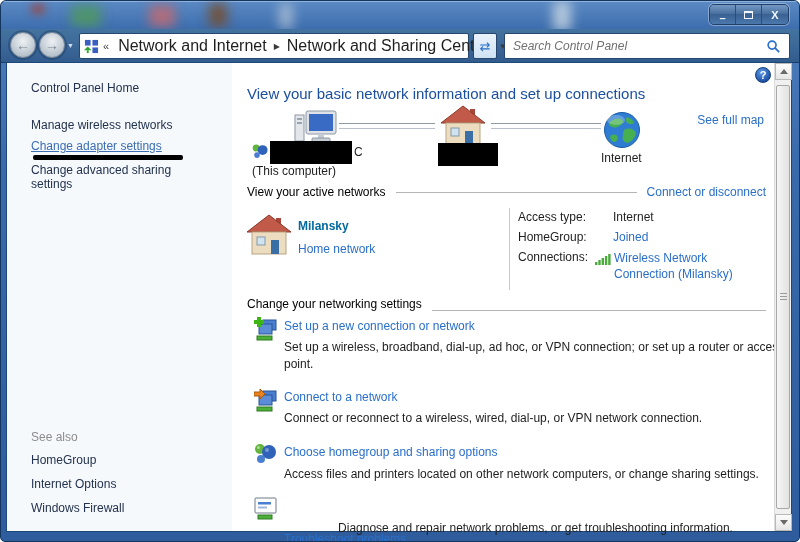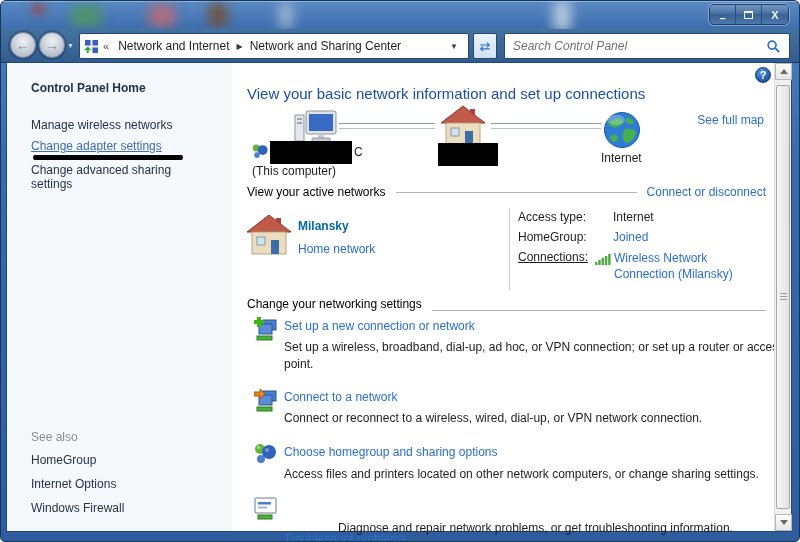--- a/index.html
+++ b/index.html
@@ -37,21 +37,21 @@
   .navcircle { position:absolute; top:3px; width:26px; height:26px; border-radius:50%;
     background:radial-gradient(circle at 50% 35%, #eef1f4, #b9c3cd 70%, #99a5b1);
     border:1px solid #7e8c9b; box-shadow:0 0 0 2px rgba(20,50,90,.35);
     display:flex; align-items:center; justify-content:center;
     color:#7e8994; font-size:14px; font-weight:bold; cursor:pointer; }
   .back { left:9px; } .fwd { left:38px; }
   .navcaret { position:absolute; left:66px; top:13px; font-size:7px; color:#cfe0f2; cursor:pointer; }
   .crumbbar { position:absolute; left:78px; top:4px; width:390px; height:26px; background:#fff;
     border:1px solid #26486f; border-radius:2px; display:flex; align-items:center; padding:0 4px; }
   .crumbbar .ovf { color:#444; font-size:11px; margin:0 5px 0 4px; cursor:pointer; }
-  .crumbseg { font-size:12px; color:#1e1e1e; padding:0 4px; cursor:pointer; white-space:nowrap; }
+  .crumbseg { font-size:16px; color:#1e1e1e; padding:0 4px; cursor:pointer; white-space:nowrap; }
   .crumbsep { font-size:8px; color:#3a3a3a; padding:0 3px; cursor:pointer; }
   .crumbdrop { margin-left:auto; font-size:8px; color:#3a3a3a; padding:0 6px; cursor:pointer; }
   .refreshbtn { position:absolute; left:472px; top:4px; width:24px; height:26px;
     background:linear-gradient(180deg,#eaf3fb,#cfe2f3); border:1px solid #26486f; border-radius:2px;
     display:flex; align-items:center; justify-content:center; color:#2a6fc9; font-size:13px; cursor:pointer; }
   .searchbox { position:absolute; left:503px; top:4px; width:286px; height:26px; background:#fff;
     border:1px solid #26486f; border-radius:2px; display:flex; align-items:center; padding:0 8px; }
   .searchbox input { flex:1; border:none; outline:none; font-family:"Liberation Sans",sans-serif;
     font-size:12px; font-style:italic; color:#444; }
   .searchbox input::placeholder { color:#707070; font-style:italic; }
@@ -159,21 +159,21 @@
           <circle cx="6.5" cy="6.5" r="4.2" fill="none" stroke="#2a6fc9" stroke-width="1.8"></circle>
           <line x1="9.8" y1="9.8" x2="14" y2="14" stroke="#2a6fc9" stroke-width="2"></line>
         </svg>
       </span>
     </div>
   </div>
 
   <div class="content">
 
     <aside class="sidebar">
-      <div class="side-item" style="top:18px;font-weight:bold;">Control Panel Home</div>
+      <div class="side-item" style="top:18px;">Control Panel Home</div>
       <div class="side-item" style="top:55px;">Manage wireless networks</div>
       <div class="side-item side-link" style="top:76px;">Change adapter settings</div>
       <div class="annoline"></div>
       <div class="side-item side-wrap" style="top:100px;">Change advanced sharing settings</div>
       <div class="side-item side-gray" style="top:367px;">See also</div>
       <div class="side-item" style="top:390px;">HomeGroup</div>
       <div class="side-item" style="top:414px;">Internet Options</div>
       <div class="side-item" style="top:438px;">Windows Firewall</div>
     </aside>
 
@@ -249,21 +249,21 @@
       </div>
       <div class="abs bold" style="left:66px; top:156px;">Milansky</div>
       <div class="abs link" style="left:66px; top:179px;">Home network</div>
 
       <div class="abs vdiv" style="left:277px; top:145px; height:82px;"></div>
 
       <div class="abs dlabel" style="left:286px; top:147px;">Access type:</div>
       <div class="abs" style="left:381px; top:147px;">Internet</div>
       <div class="abs dlabel" style="left:286px; top:167px;">HomeGroup:</div>
       <div class="abs link" style="left:381px; top:167px;">Joined</div>
-      <div class="abs dlabel" style="left:286px; top:187px;text-decoration:underline;">Connections:</div>
+      <div class="abs dlabel" style="left:286px; top:187px;">Connections:</div>
       <div class="abs" style="left:363px; top:189px;">
         <svg width="16" height="13" viewBox="0 0 16 13">
           <rect x="0" y="10" width="2.4" height="3" fill="#4aaa3c"></rect>
           <rect x="3.3" y="8" width="2.4" height="5" fill="#4aaa3c"></rect>
           <rect x="6.6" y="6" width="2.4" height="7" fill="#4aaa3c"></rect>
           <rect x="9.9" y="4" width="2.4" height="9" fill="#4aaa3c"></rect>
           <rect x="13.2" y="2" width="2.4" height="11" fill="#4aaa3c"></rect>
         </svg>
       </div>
       <div class="abs link wraplink" style="left:382px; top:187px;">Wireless Network Connection (Milansky)</div>

